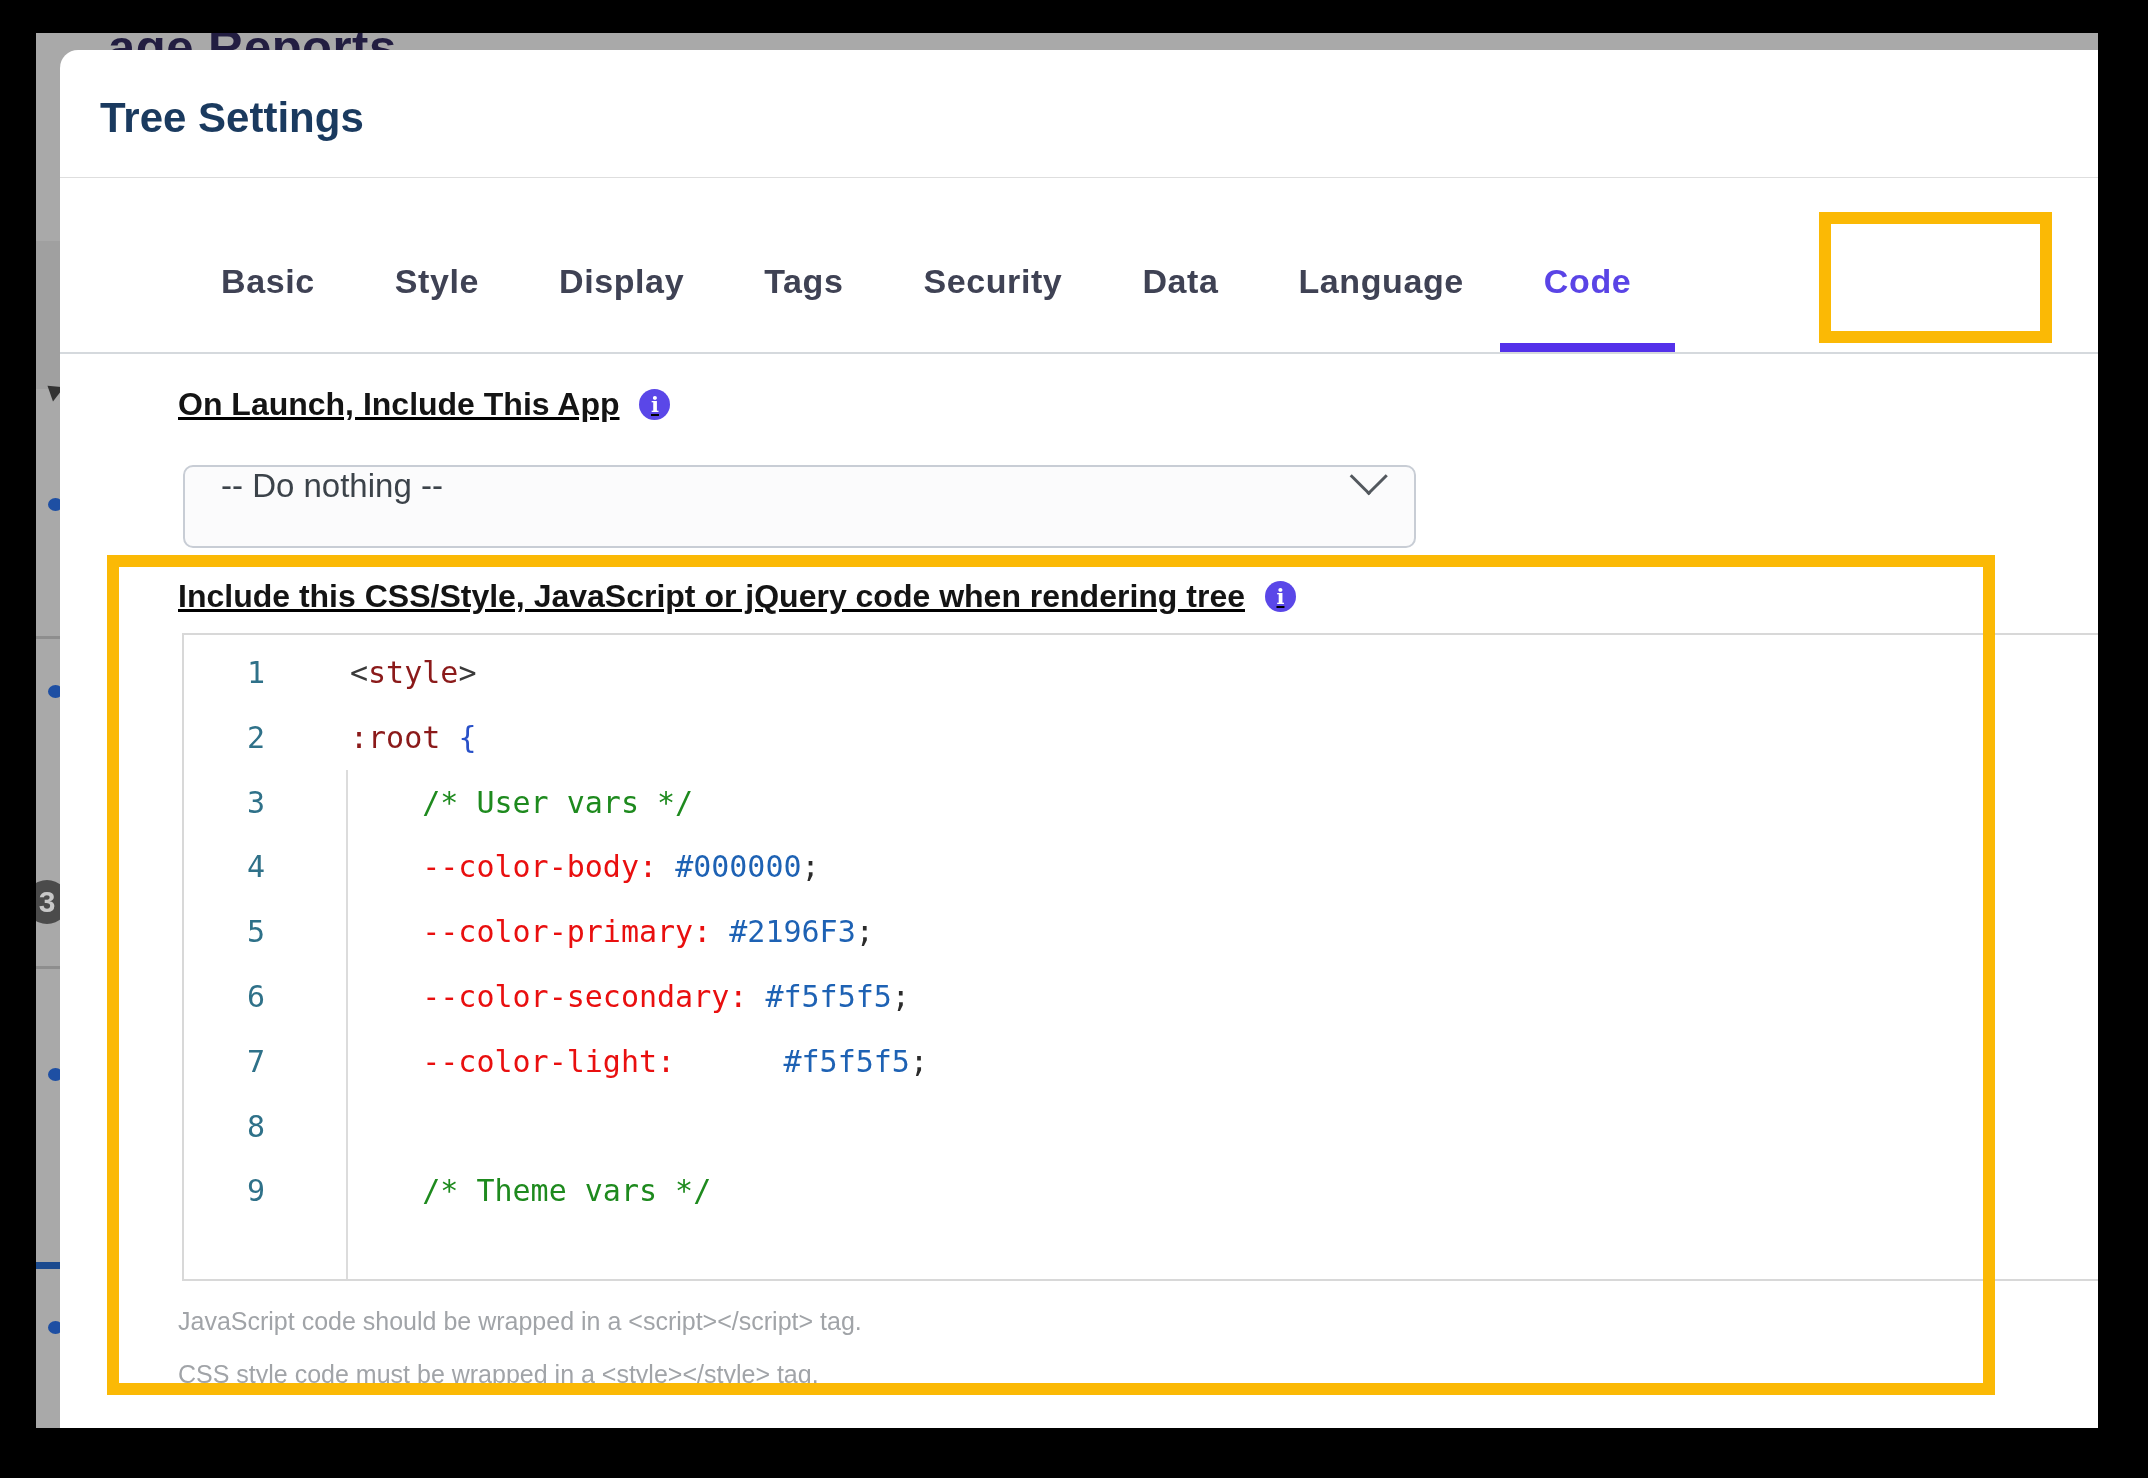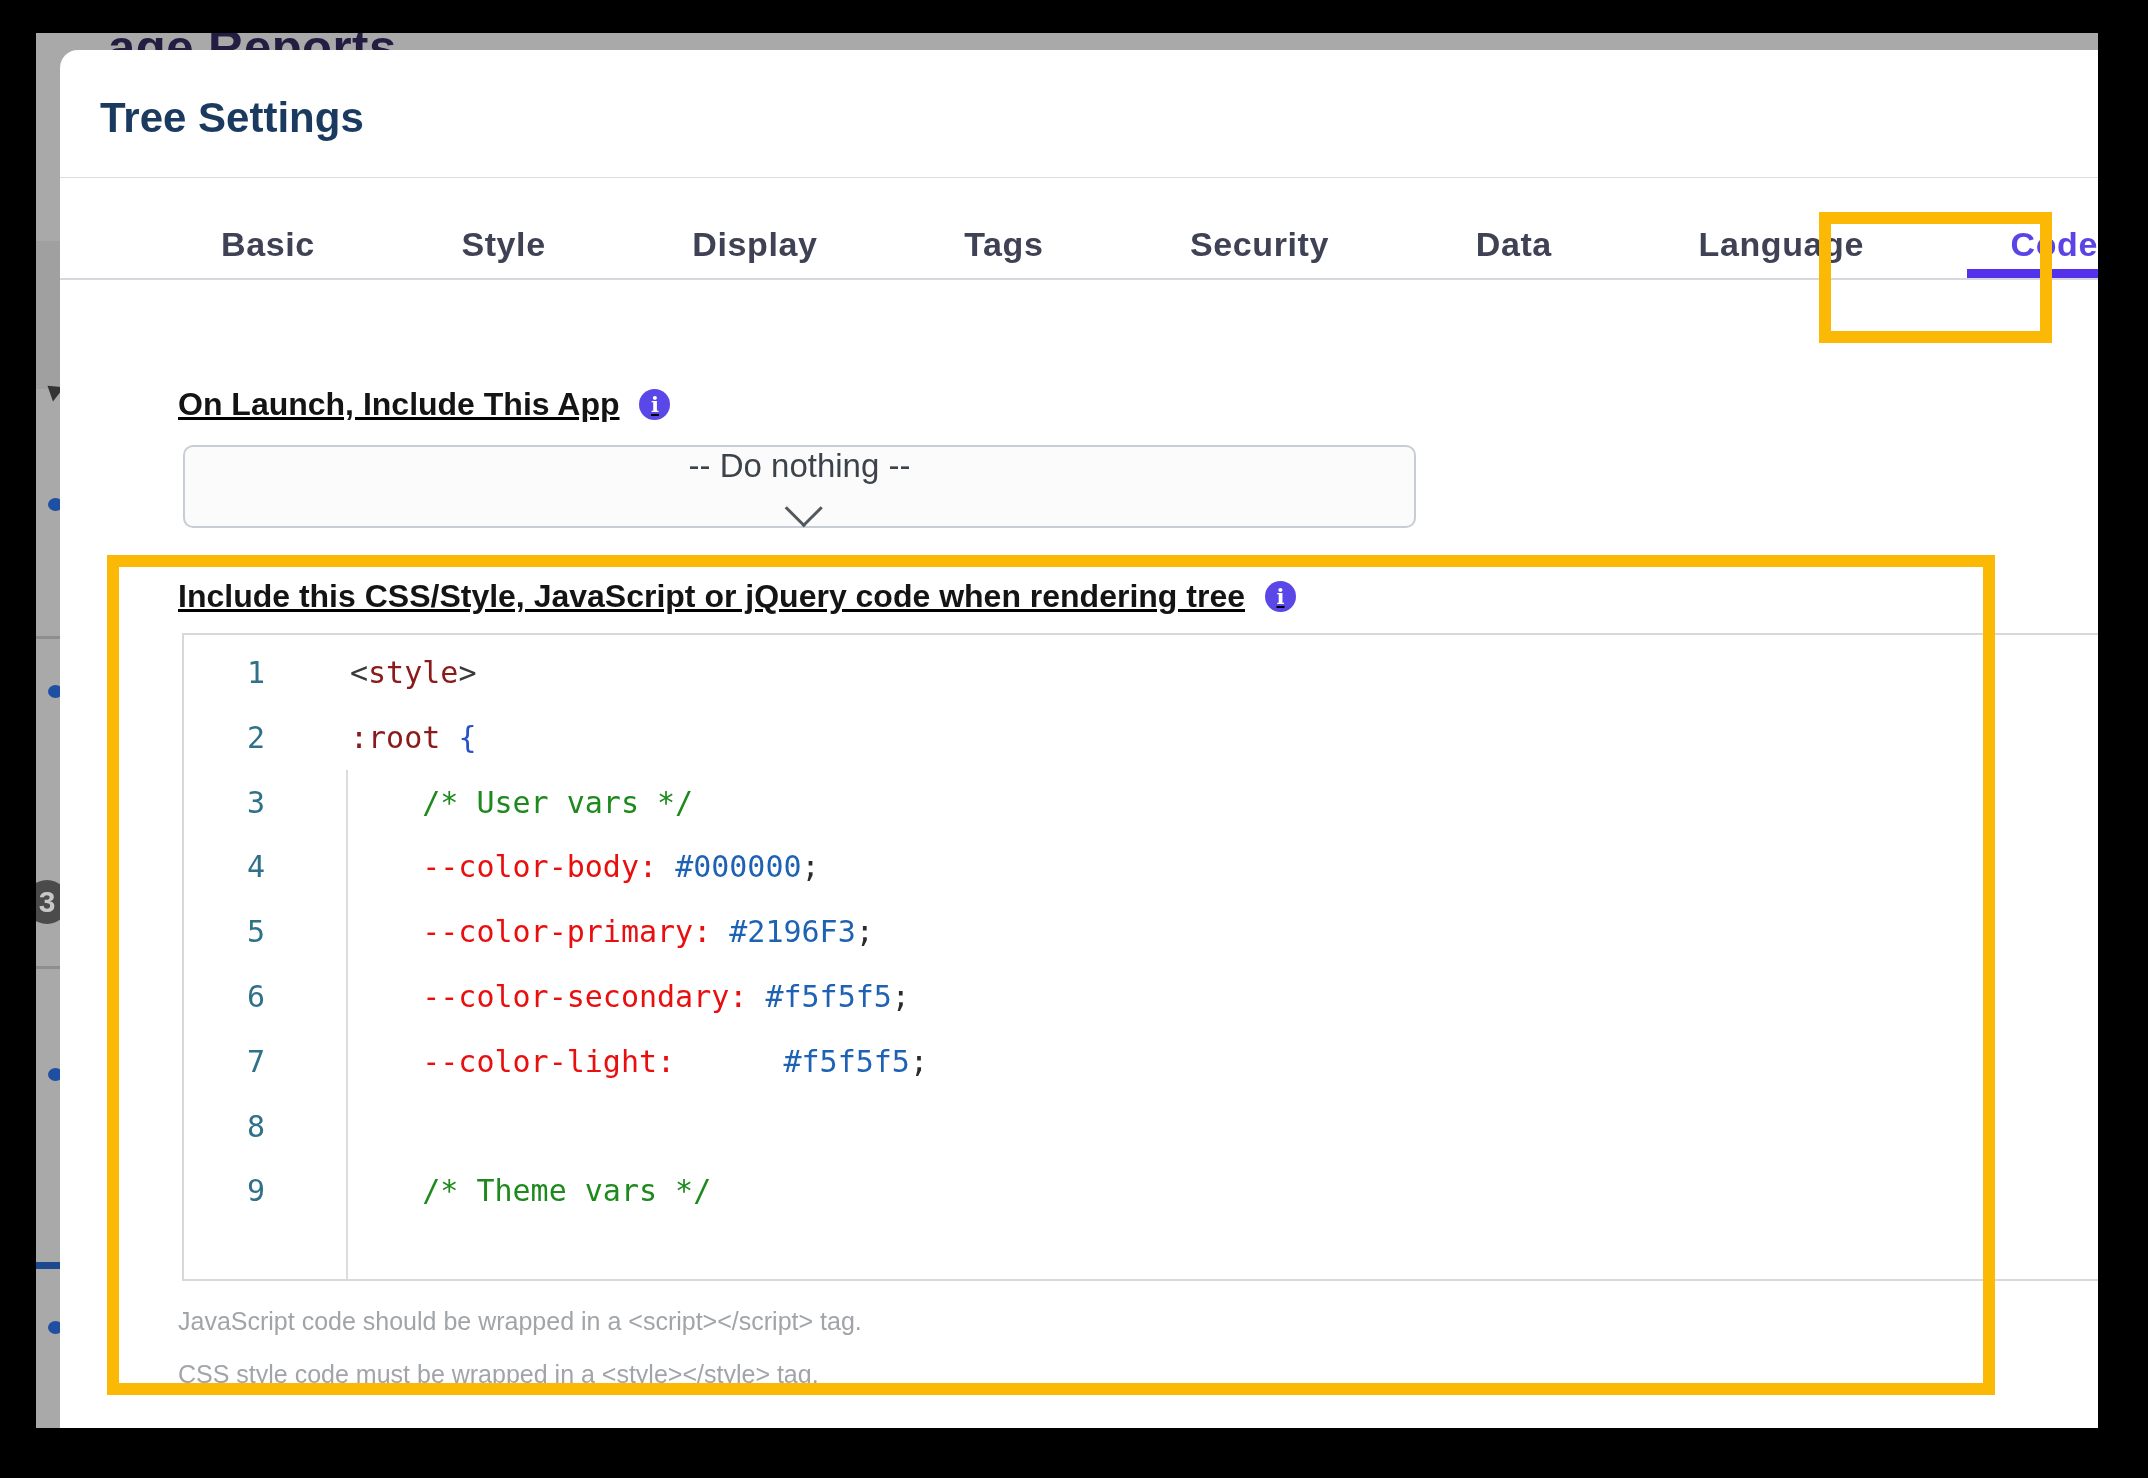--- a/index.html
+++ b/index.html
@@ -13,36 +13,36 @@
   .strip-divider{position:absolute;left:0;width:26px;height:3px;background:#8e8e8e;}
   .strip-dot{position:absolute;left:12px;width:15px;height:13px;border-radius:50%;background:#1e4fa3;}
   .strip-navline{position:absolute;left:0;top:1229px;width:26px;height:7px;background:#1b4a8e;}
   .strip-arrow{position:absolute;left:10px;top:348px;width:0;height:0;border-top:9px solid transparent;border-bottom:9px solid transparent;border-right:14px solid #333;transform:rotate(38deg);}
   .bg-badge{position:absolute;left:-11px;top:847px;width:44px;height:44px;border-radius:50%;background:#4b4b4b;
             color:#c8c8c8;font-size:30px;font-weight:700;display:flex;align-items:center;justify-content:center;}
   
   .modal{position:absolute;left:24px;top:17px;right:0;bottom:0;background:#fff;border-radius:18px 0 0 0;}
   .modal-title{position:absolute;left:40px;top:44px;font-size:42px;font-weight:700;color:#1a3a5f;}
   .header-divider{position:absolute;left:0;top:127px;width:100%;height:1px;background:#dedede;}
-  .tabbar{position:absolute;left:0;top:127px;width:100%;height:103px;box-sizing:border-box;
+  .tabbar{position:absolute;left:0;top:127px;width:100%;height:177px;box-sizing:border-box;
           border-bottom:2px solid #d5d9dd;display:flex;align-items:center;gap:80px;
-          padding:34px 0 0 161px;justify-content:space-between;}
+          padding:34px 0 0 161px;}
   .tab{font-size:34px;font-weight:700;color:#3f4254;letter-spacing:.6px;height:100%;
        display:flex;align-items:center;position:relative;cursor:pointer;white-space:nowrap;}
   .tab.active{color:#5a44e6;}
   .tab.active::after{content:"";position:absolute;left:-44px;right:-44px;bottom:0;height:9px;background:#5431ea;}
   
   .field-label-row{position:absolute;display:flex;align-items:center;gap:20px;text-decoration:underline;}
   .field-label{font-size:32px;font-weight:700;color:#141414;}
   .info-icon{width:31px;height:31px;border-radius:50%;background:#5a47e8;color:#fff;
              font-size:21px;font-weight:800;display:flex;align-items:center;justify-content:center;flex:none;
              font-family:"DejaVu Serif",serif;}
-  .select{position:absolute;left:123px;top:395px;width:1233px;height:83px;box-sizing:border-box;
-          background:#fbfbfc;border:2px solid #c8cdd5;border-radius:10px;display:flex;align-items:center;
-          padding:0 36px;cursor:pointer;flex-direction:column;}
+  .select{position:absolute;left:123px;top:415px;width:1233px;height:83px;box-sizing:border-box;
+          background:#fbfbfc;border:2px solid #c8cdd5;border-radius:10px;display:flex;align-items:flex-start;
+          padding:0 36px;cursor:pointer;}
   .select-value{font-size:33px;color:#3c434a;flex:1;}
   .chevron{width:24px;height:24px;border-right:3px solid #53585e;border-bottom:3px solid #53585e;
            transform:rotate(45deg) translateY(-6px);flex:none;}
   
   .editor{position:absolute;left:122px;top:583px;width:1916px;height:648px;box-sizing:border-box;
           background:#fff;border:2px solid #d8d8d8;border-right:none;overflow:hidden;cursor:text;}
   .editor-lines{position:absolute;left:0;top:6px;right:0;}
   .code-row{display:flex;height:64.8px;line-height:64.8px;font-family:"DejaVu Sans Mono",monospace;font-size:30px;}
   .ln{width:81px;flex:none;text-align:right;color:#2f7189;}
   .code-text{padding-left:85px;white-space:pre;color:#2b2b2b;}

